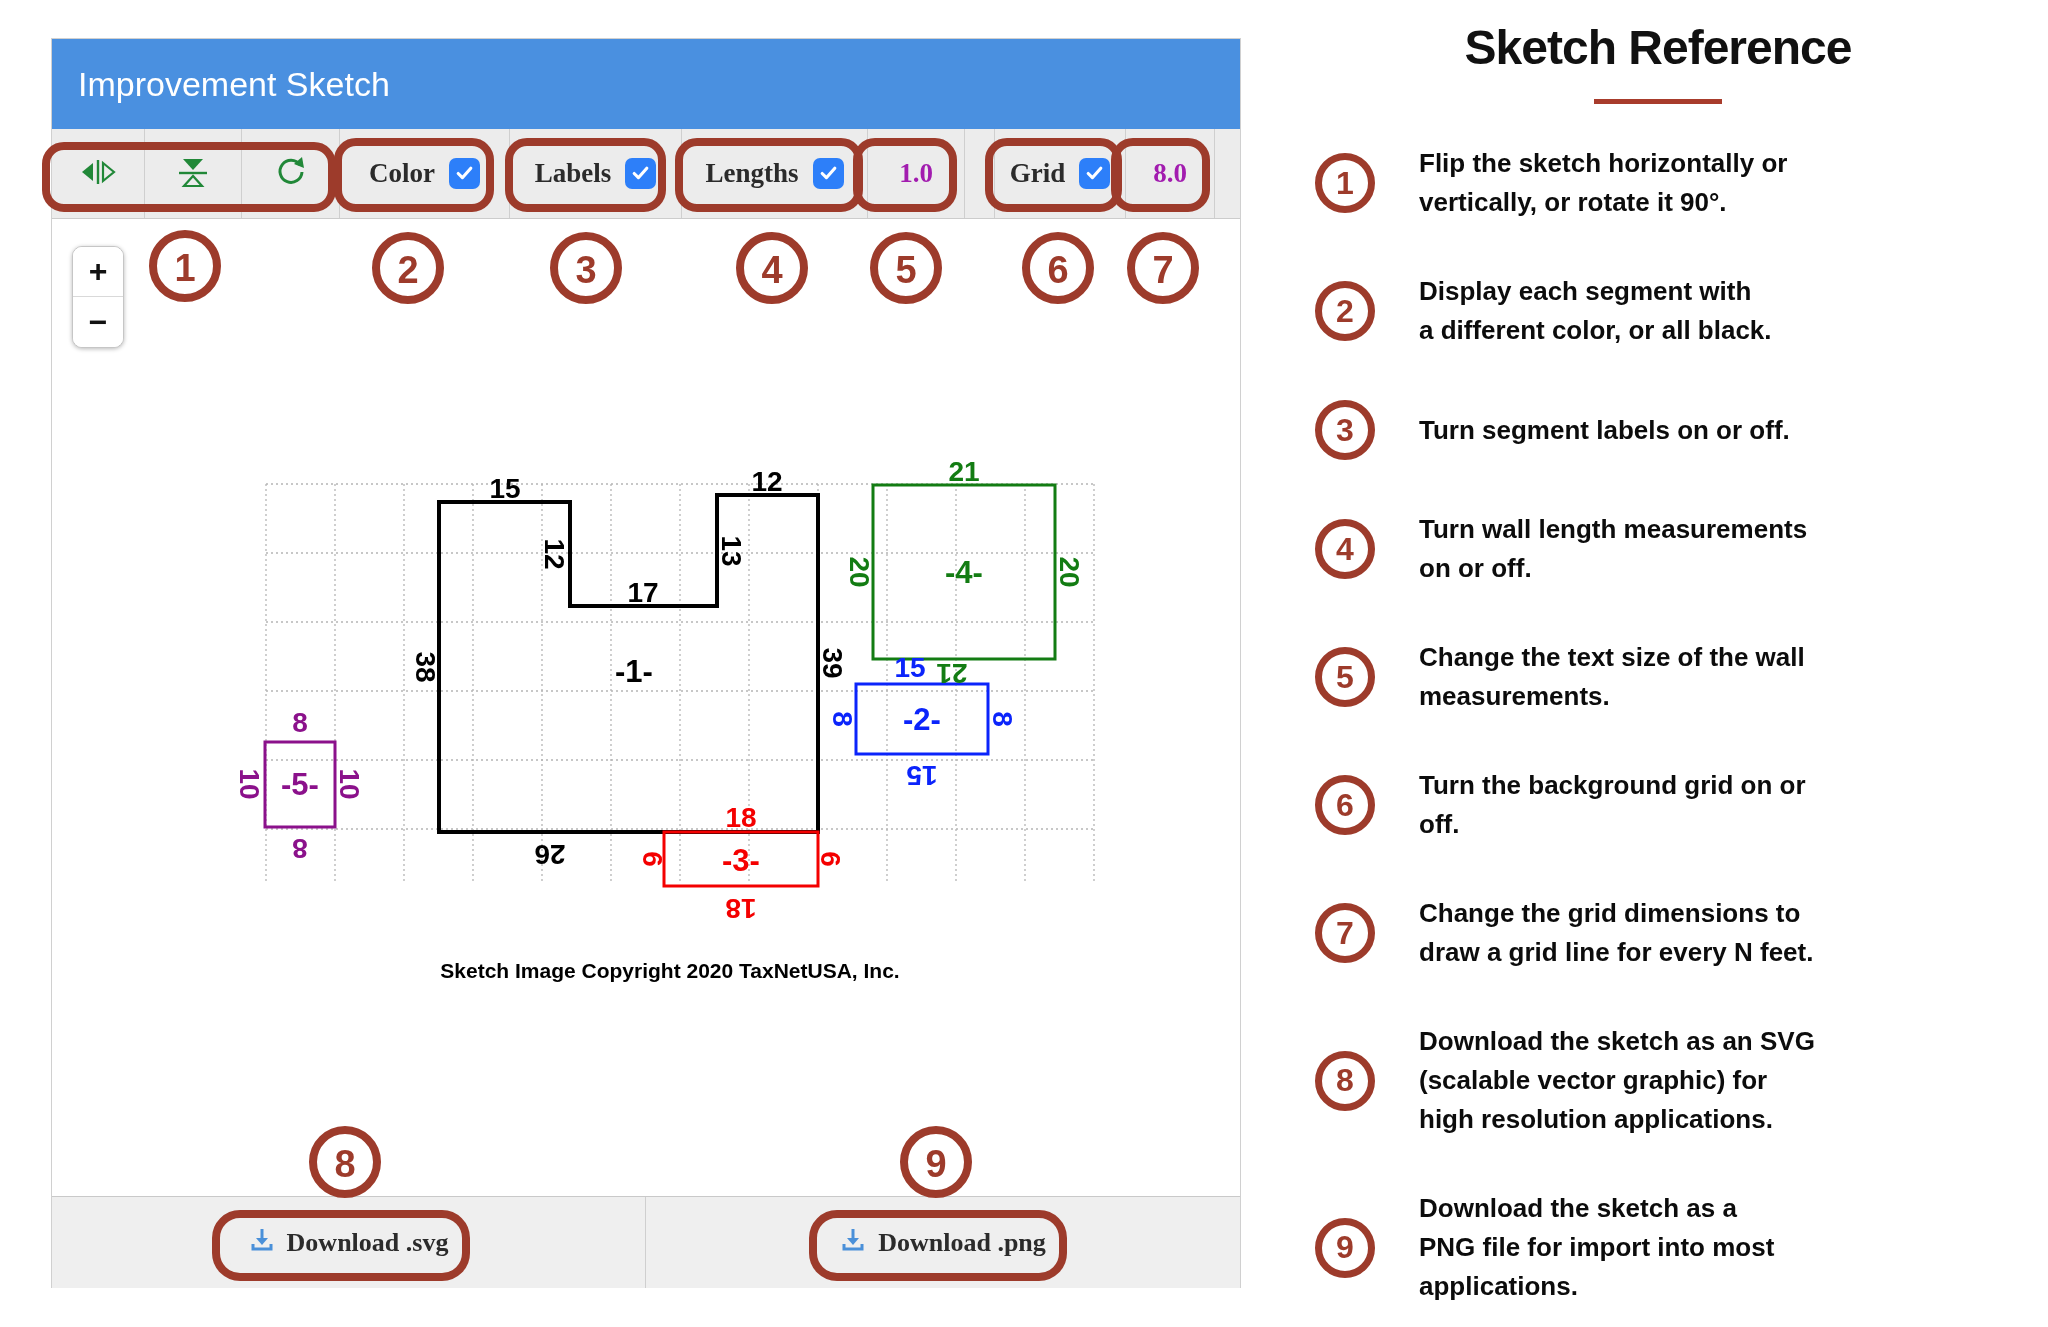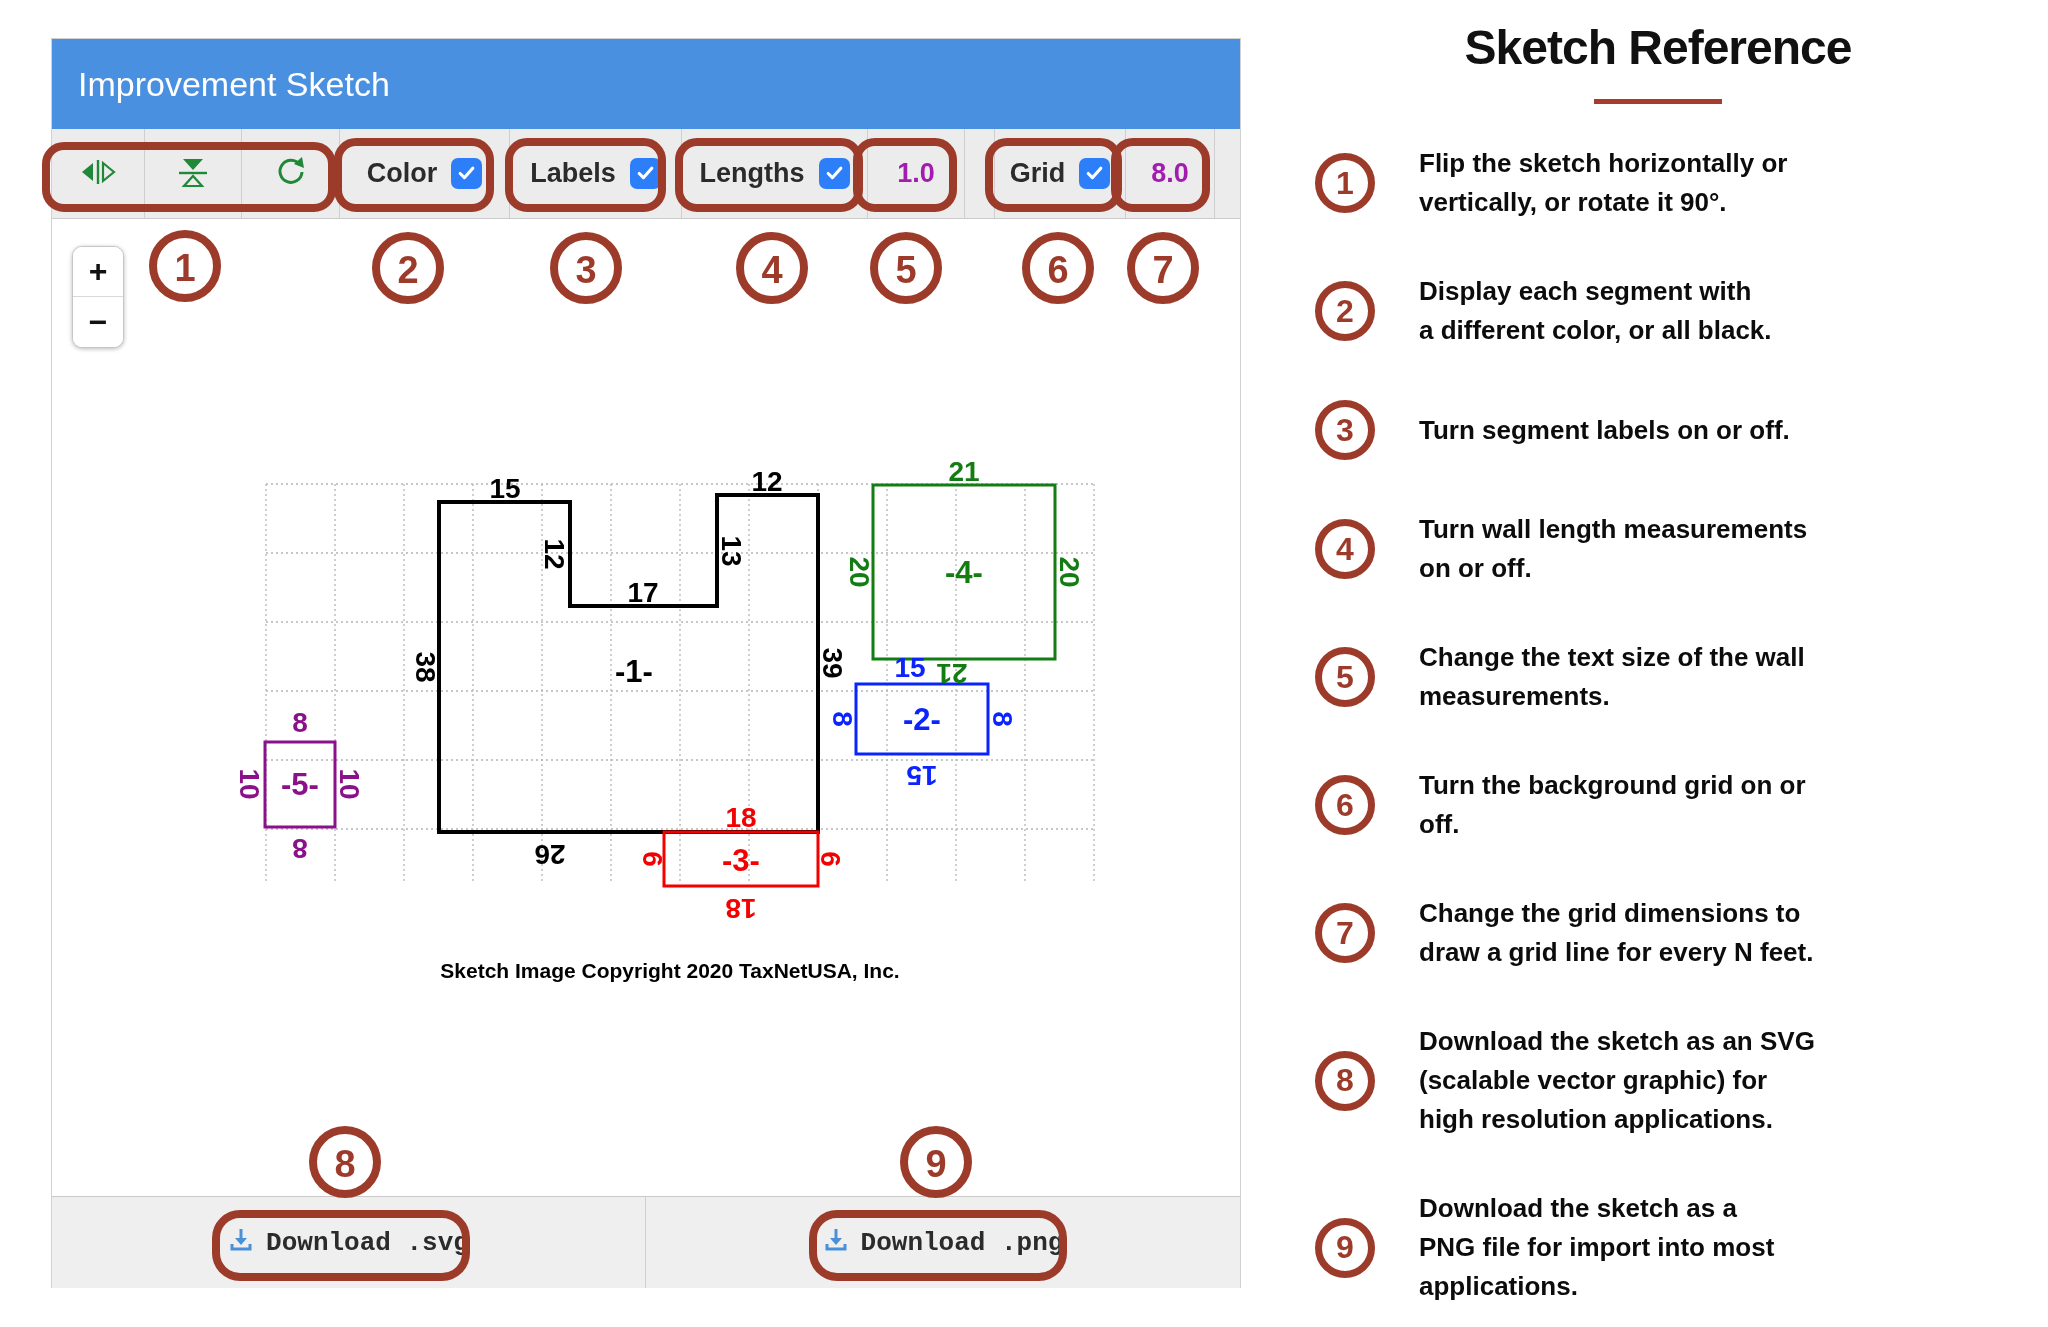--- a/index.html
+++ b/index.html
@@ -7,21 +7,21 @@
     font-family:"Liberation Sans", sans-serif; position:relative; overflow:hidden; }
 
   
   .app-panel { position:absolute; left:42px; top:38px; width:1190px; height:1250px;
     border:1px solid #d0d0d0; background:#fff;margin-left:9px; }
   .app-header { position:absolute; left:0; top:0; width:100%; height:90px;
     background:#4a90e0; color:#fff; font-size:34px; line-height:90px; padding-left:26px; }
   .toolbar { position:absolute; left:0; top:90px; width:100%; height:90px;
     background:#ececec; border-bottom:1px solid #cccccc; display:flex; }
   .tcell { height:100%; border-right:1px solid #cfcfcf; display:flex;
-    align-items:center; justify-content:center; gap:14px; }
+    align-items:center; justify-content:center; gap:14px;font-family:Liberation Serif, serif; }
   .tcell.icon-cell { cursor:pointer; }
   .tcell .tlabel { font-size:27px; font-weight:bold; color:#2b2b2b; }
   .tcell .tvalue { font-size:27px; font-weight:bold; color:#a21caf; }
   .checkbox { width:31px; height:31px; background:#2d7ff9; border-radius:7px;
     display:flex; align-items:center; justify-content:center; }
   .checkbox svg { width:21px; height:21px; }
   .spacer-cell { border-right:1px solid #cfcfcf; }
   .filler-cell { border-right:none; flex:1; }
 
   .canvas-area { position:absolute; left:0; top:180px; width:100%; height:977px; background:#fff; }
@@ -33,21 +33,21 @@
     justify-content:center; font-size:32px; font-weight:bold; color:#111; cursor:pointer; }
   .zoom-btn:first-child { border-bottom:1px solid #d9d9d9; }
 
   #sketch-svg { position:absolute; left:184px; top:222px; }
 
   .app-footer { position:absolute; left:0; top:1157px; width:100%; height:92px;
     background:#efefef; border-top:1px solid #c9c9c9; display:flex; }
   .footer-half { width:50%; height:100%; display:flex; align-items:center; justify-content:center; }
   .footer-half:first-child { border-right:1px solid #cfcfcf; }
   .dl-btn { display:flex; align-items:center; gap:12px; background:#efefef;
-    border:none; border-radius:10px; padding:10px 20px; font-family:Liberation Mono, monospace;
+    border:none; border-radius:10px; padding:10px 20px; font-family:Liberation Serif, serif;
     font-size:26px; font-weight:bold; color:#2b2b2b; cursor:pointer; }
 
   
   #overlay-svg { position:absolute; left:0; top:0; width:2048px; height:1327px;
     pointer-events:none; }
 
   
   .ref-panel { position:absolute; left:1286px; top:0; width:744px; height:1327px;
     padding-top:20px; }
   .ref-title { text-align:center; font-size:48px; font-weight:bold; color:#111;

